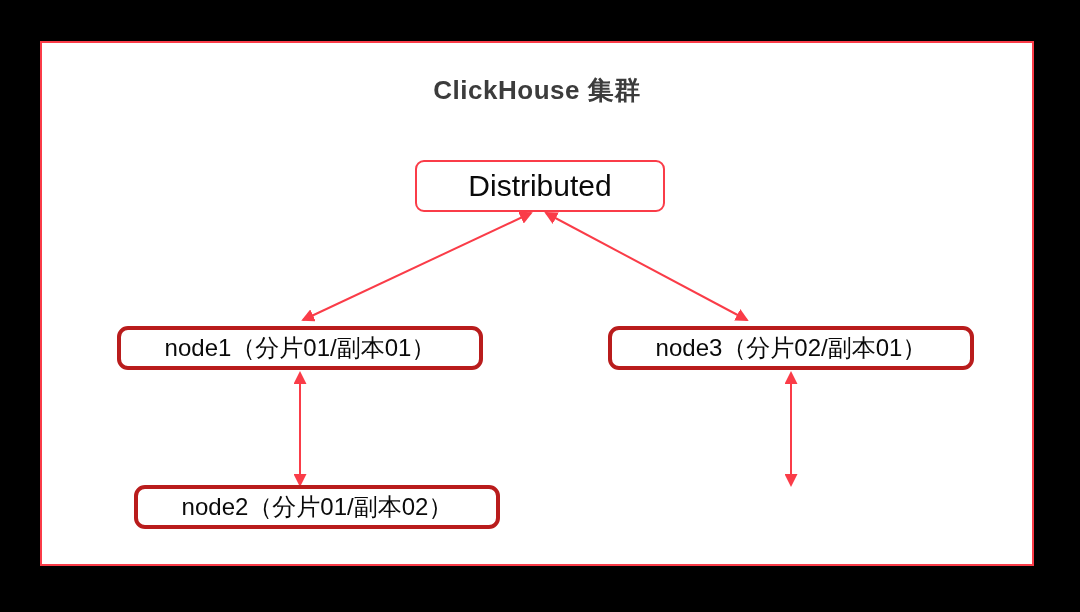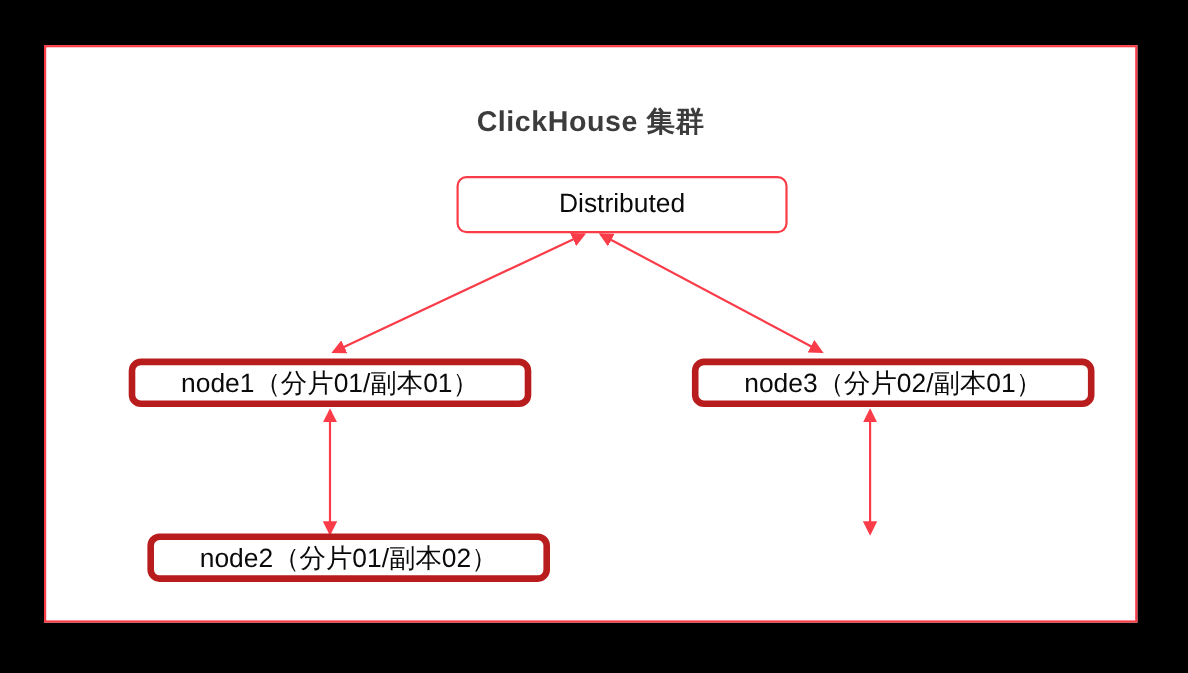--- a/index.html
+++ b/index.html
@@ -19,52 +19,51 @@
   }
   .title {
     position: absolute;
     left: 0; top: 30px;
     width: 100%;
     text-align: center;
     font-size: 26px;
     font-weight: bold;
     color: #3c3c3c;
     letter-spacing: 0.5px;
-    margin-top: 20px;
   }
   .edges {
     position: absolute;
     left: 0; top: 0;
     width: 994px; height: 525px;
     pointer-events: none;
   }
   .box {
     position: absolute;
     background: #ffffff;
     display: flex;
     align-items: center;
     justify-content: center;
     color: #0a0a0a;
     white-space: nowrap;
   }
   .box.root {
     left: 373px; top: 117px;
-    width: 301px; height: 52px;
+    width: 250px; height: 52px;
     border: 2px solid #fa3c48;
     border-radius: 9px;
-    font-size: 24px;
+    font-size: 30px;
   }
   .box.blue {
     width: 366px; height: 44px;
-    border: 6px solid #b91c1c;
+    border: 4px solid #b91c1c;
     border-radius: 11px;
     font-size: 24px;
   }
   .box.n1 { left: 75px;  top: 283px; }
-  .box.n3 { left: 566px; top: 283px; margin-left: 21px; }
+  .box.n3 { left: 566px; top: 283px; }
   .box.n2 { left: 92px;  top: 442px; }
   .box.n4 { left: 566px; top: 442px; }
 </style>
 </head>
 <body>
 
 <div>
   <div class="panel">
 
     <div class="title">ClickHouse 集群</div>

